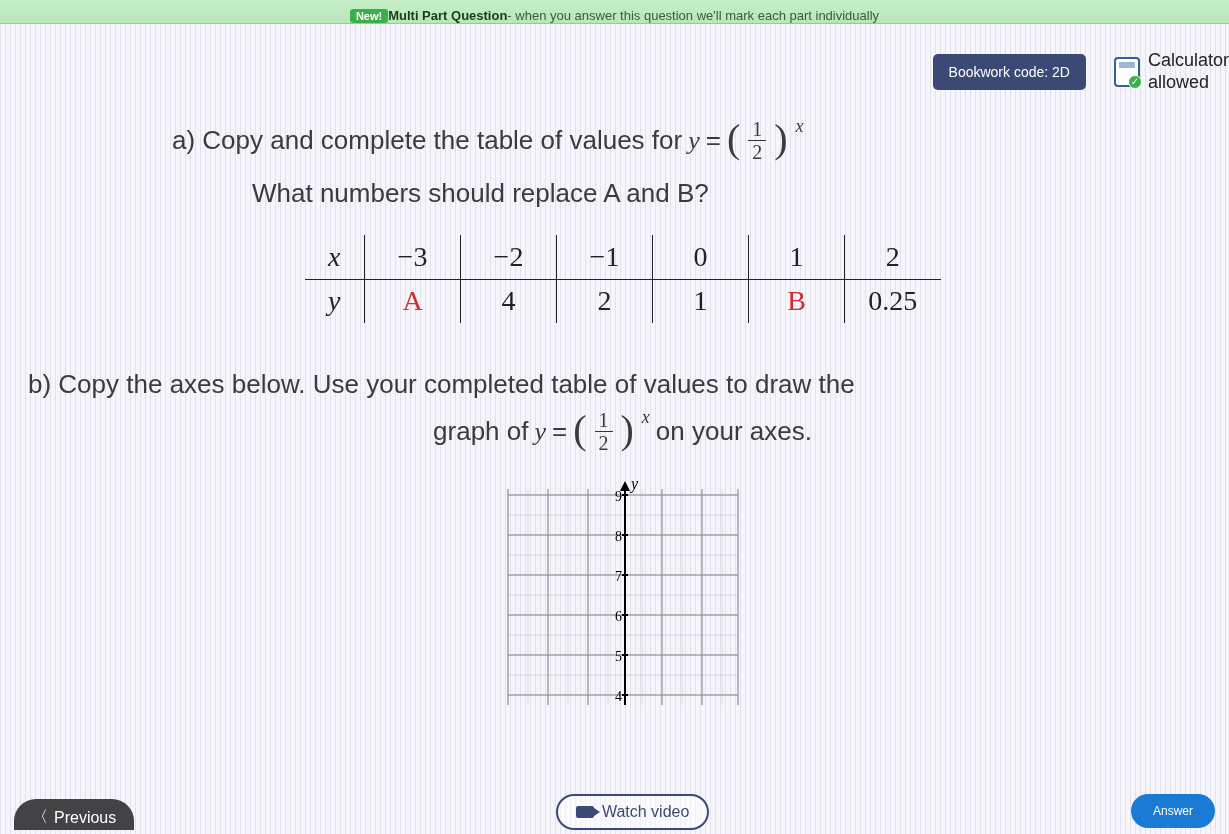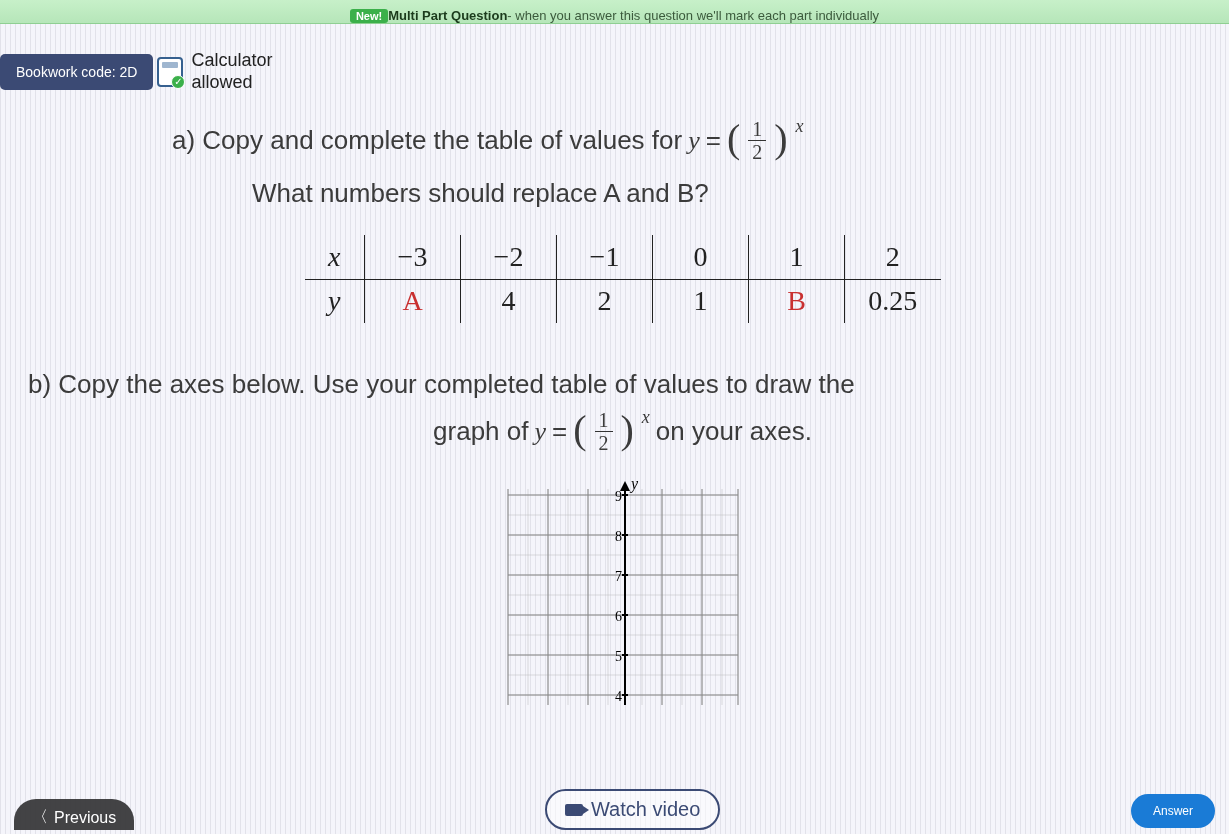--- a/index.html
+++ b/index.html
@@ -37,22 +37,22 @@
     padding: 1px 6px;
     font-size: 11px;
     font-weight: bold;
   }
   .bold { font-weight: bold; color: #1b3b1c; }
   .info-row {
     position: relative;
     z-index: 2;
     display: flex;
     align-items: center;
-    justify-content: flex-start;
-    gap: 4px;
+    justify-content: flex-end;
+    gap: 28px;
     margin-top: 26px;
   }
   .bookwork-pill {
     background: #3b4a74;
     color: #fff;
     border-radius: 5px;
     padding: 10px 16px;
     font-size: 14px;
     font-weight: 500;
   }
@@ -164,21 +164,21 @@
     align-items: center;
     gap: 6px;
     cursor: pointer;
     opacity: 0.95;
   }
   .watch-btn {
     border: 2px solid #3b4a74;
     color: #3b4a74;
     border-radius: 22px;
     padding: 7px 18px;
-    font-size: 20px;
+    font-size: 16px;
     display: flex;
     align-items: center;
     gap: 8px;
     background: rgba(255,255,255,0.5);
     cursor: pointer;
     margin-bottom: 0;
   }
   .answer-btn {
     background: #1a7bd6;
     color: #fff;

